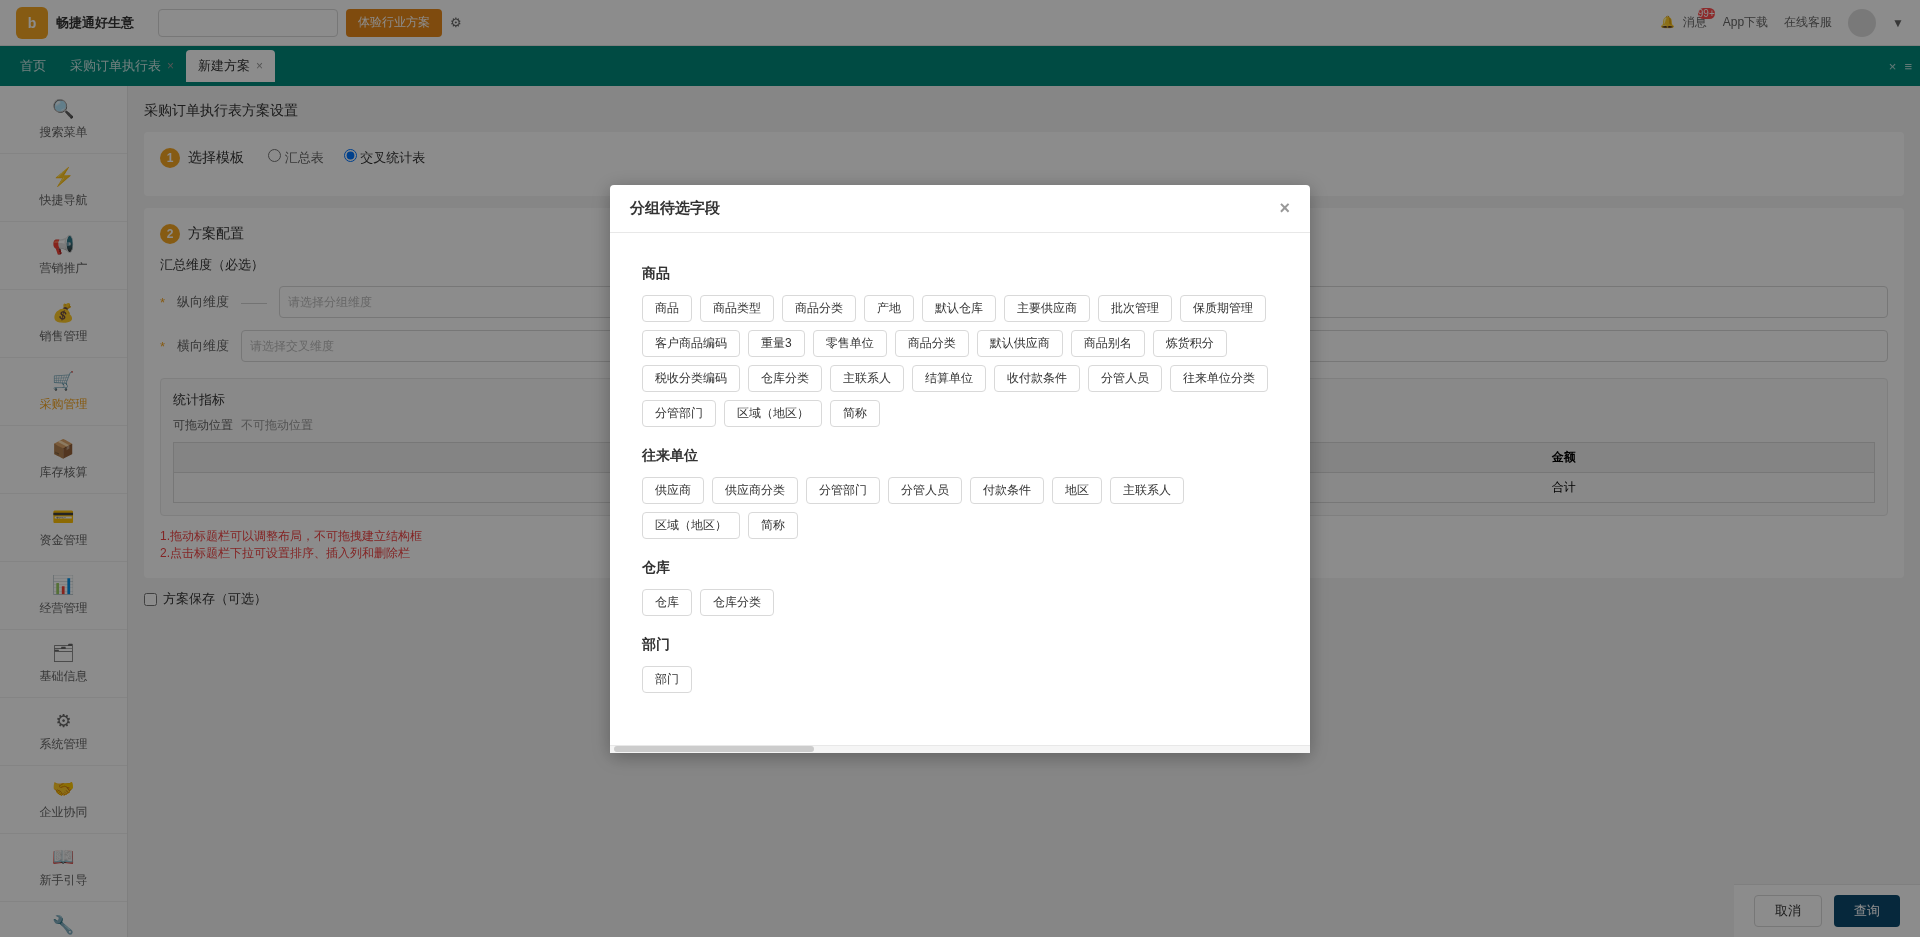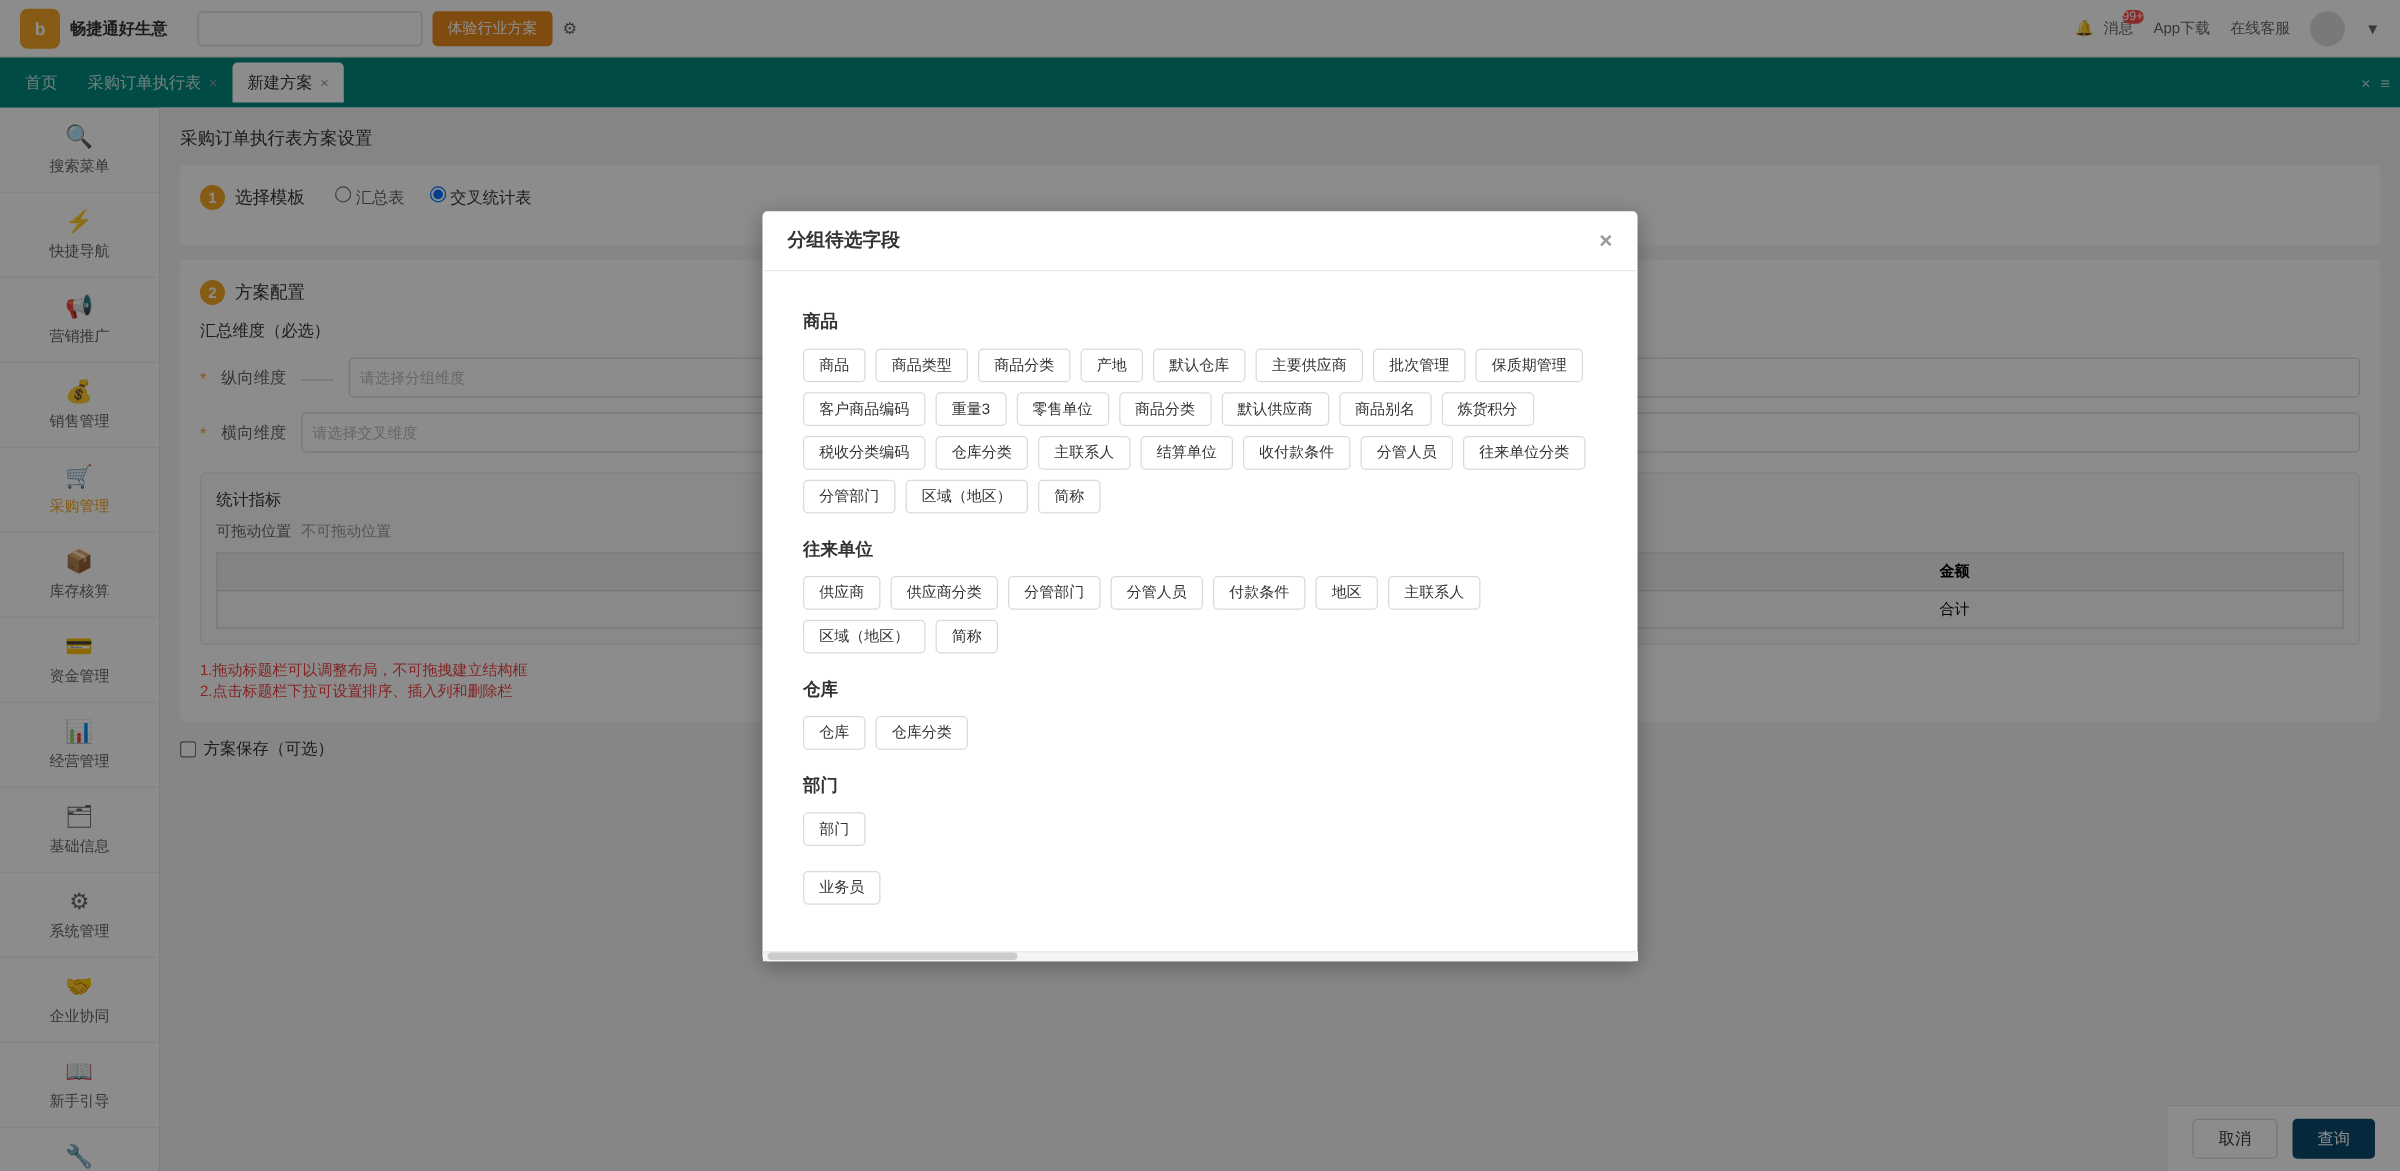--- a/index.html
+++ b/index.html
@@ -543,23 +543,20 @@
             <div class="field-tag">仓库分类</div>
           </div>
         </div>
         <div class="field-section">
           <div class="field-section-title">部门</div>
           <div class="field-tags">
             <div class="field-tag">部门</div>
           </div>
         </div>
         <div class="field-section">
-          <div class="field-tags">
-            <div class="field-tag">业务员</div>
-          </div>
         </div>
       </div>
     <div class="modal-scrollbar">
       <div class="modal-scrollbar-thumb"></div>
     </div>
   </div>
 </div>
 
 <div class="page-footer">
   <button class="btn-cancel">取消</button>

